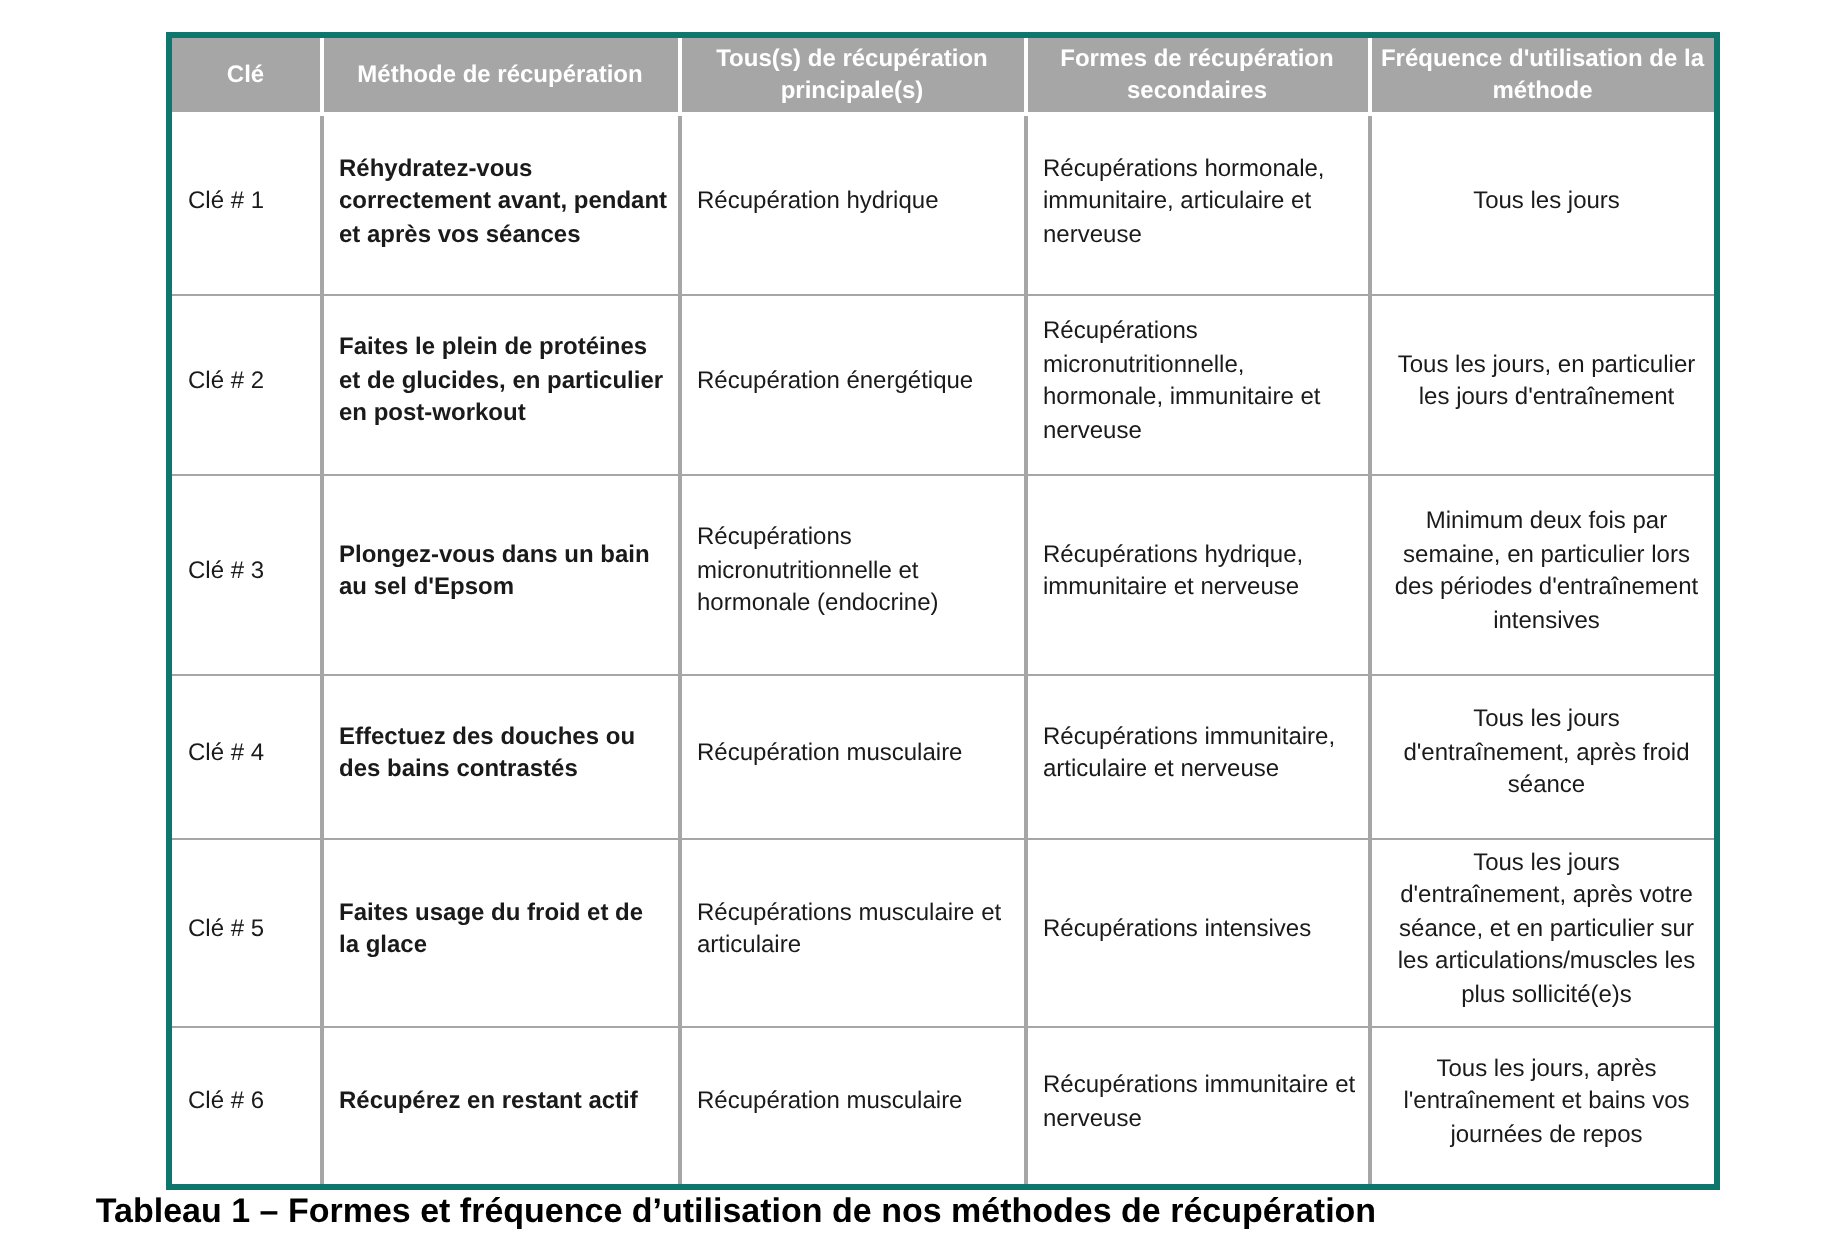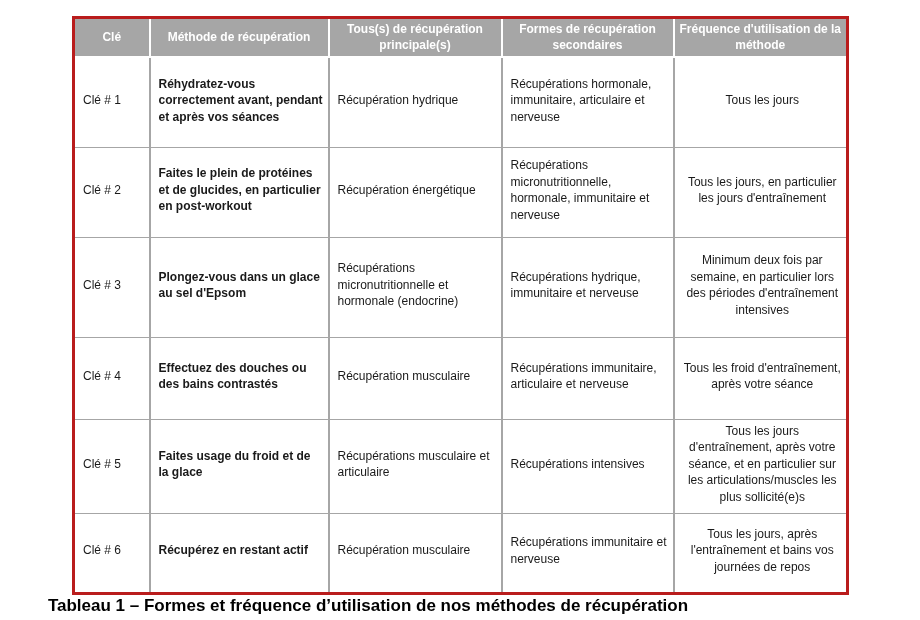--- a/index.html
+++ b/index.html
@@ -17,21 +17,22 @@
   }
   .table-wrap {
     position: absolute;
     left: 72px;
     top: 16px;
   }
   table.recovery {
     border-collapse: collapse;
     table-layout: fixed;
     width: 774px;
-    border: 3px solid #b91c1c;
+    border: 3px solid #0f766e;
+    margin-left: 11px;
   }
   table.recovery th {
     background: #a6a6a6;
     color: #ffffff;
     font-size: 12px;
     font-weight: bold;
     text-align: center;
     vertical-align: middle;
     line-height: 1.3;
     padding: 3px 4px;
@@ -113,31 +114,31 @@
         </tr>
         <tr class="r2">
           <td class="key-cell">Clé # 2</td>
           <td class="method-cell">Faites le plein de protéines et de glucides, en particulier en post-workout</td>
           <td class="primary-cell">Récupération énergétique</td>
           <td class="secondary-cell">Récupérations micronutritionnelle, hormonale, immunitaire et nerveuse</td>
           <td class="freq-cell">Tous les jours, en particulier les jours d'entraînement</td>
         </tr>
         <tr class="r3">
           <td class="key-cell">Clé # 3</td>
-          <td class="method-cell">Plongez-vous dans un glace au sel d'Epsom</td>
+          <td class="method-cell">Plongez-vous dans un bain au sel d'Epsom</td>
           <td class="primary-cell">Récupérations micronutritionnelle et hormonale (endocrine)</td>
           <td class="secondary-cell">Récupérations hydrique, immunitaire et nerveuse</td>
           <td class="freq-cell">Minimum deux fois par semaine, en particulier lors des périodes d'entraînement intensives</td>
         </tr>
         <tr class="r4">
           <td class="key-cell">Clé # 4</td>
           <td class="method-cell">Effectuez des douches ou des bains contrastés</td>
           <td class="primary-cell">Récupération musculaire</td>
           <td class="secondary-cell">Récupérations immunitaire, articulaire et nerveuse</td>
-          <td class="freq-cell">Tous les froid d'entraînement, après votre séance</td>
+          <td class="freq-cell">Tous les jours d'entraînement, après froid séance</td>
         </tr>
         <tr class="r5">
           <td class="key-cell">Clé # 5</td>
           <td class="method-cell">Faites usage du froid et de la glace</td>
           <td class="primary-cell">Récupérations musculaire et articulaire</td>
           <td class="secondary-cell">Récupérations intensives</td>
           <td class="freq-cell">Tous les jours d'entraînement, après votre séance, et en particulier sur les articulations/muscles les plus sollicité(e)s</td>
         </tr>
         <tr class="r6">
           <td class="key-cell">Clé # 6</td>

